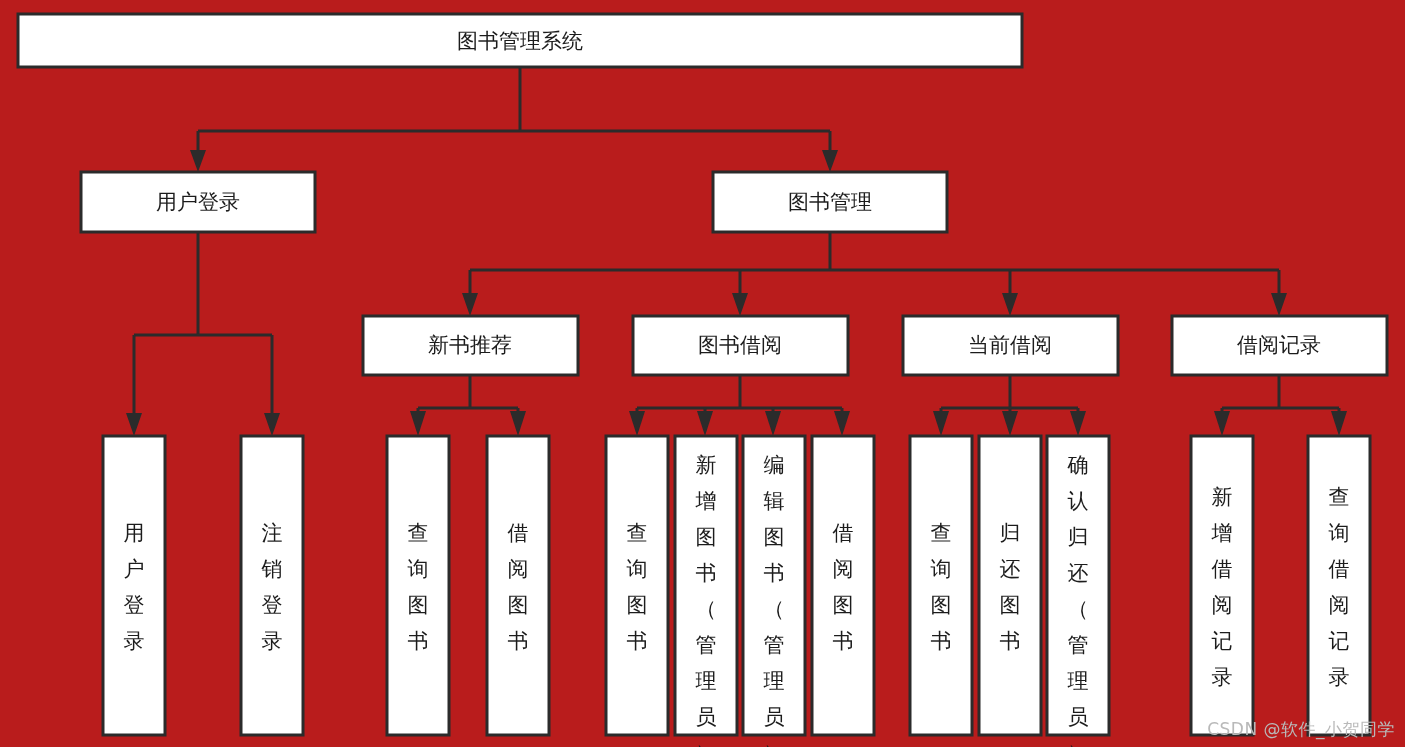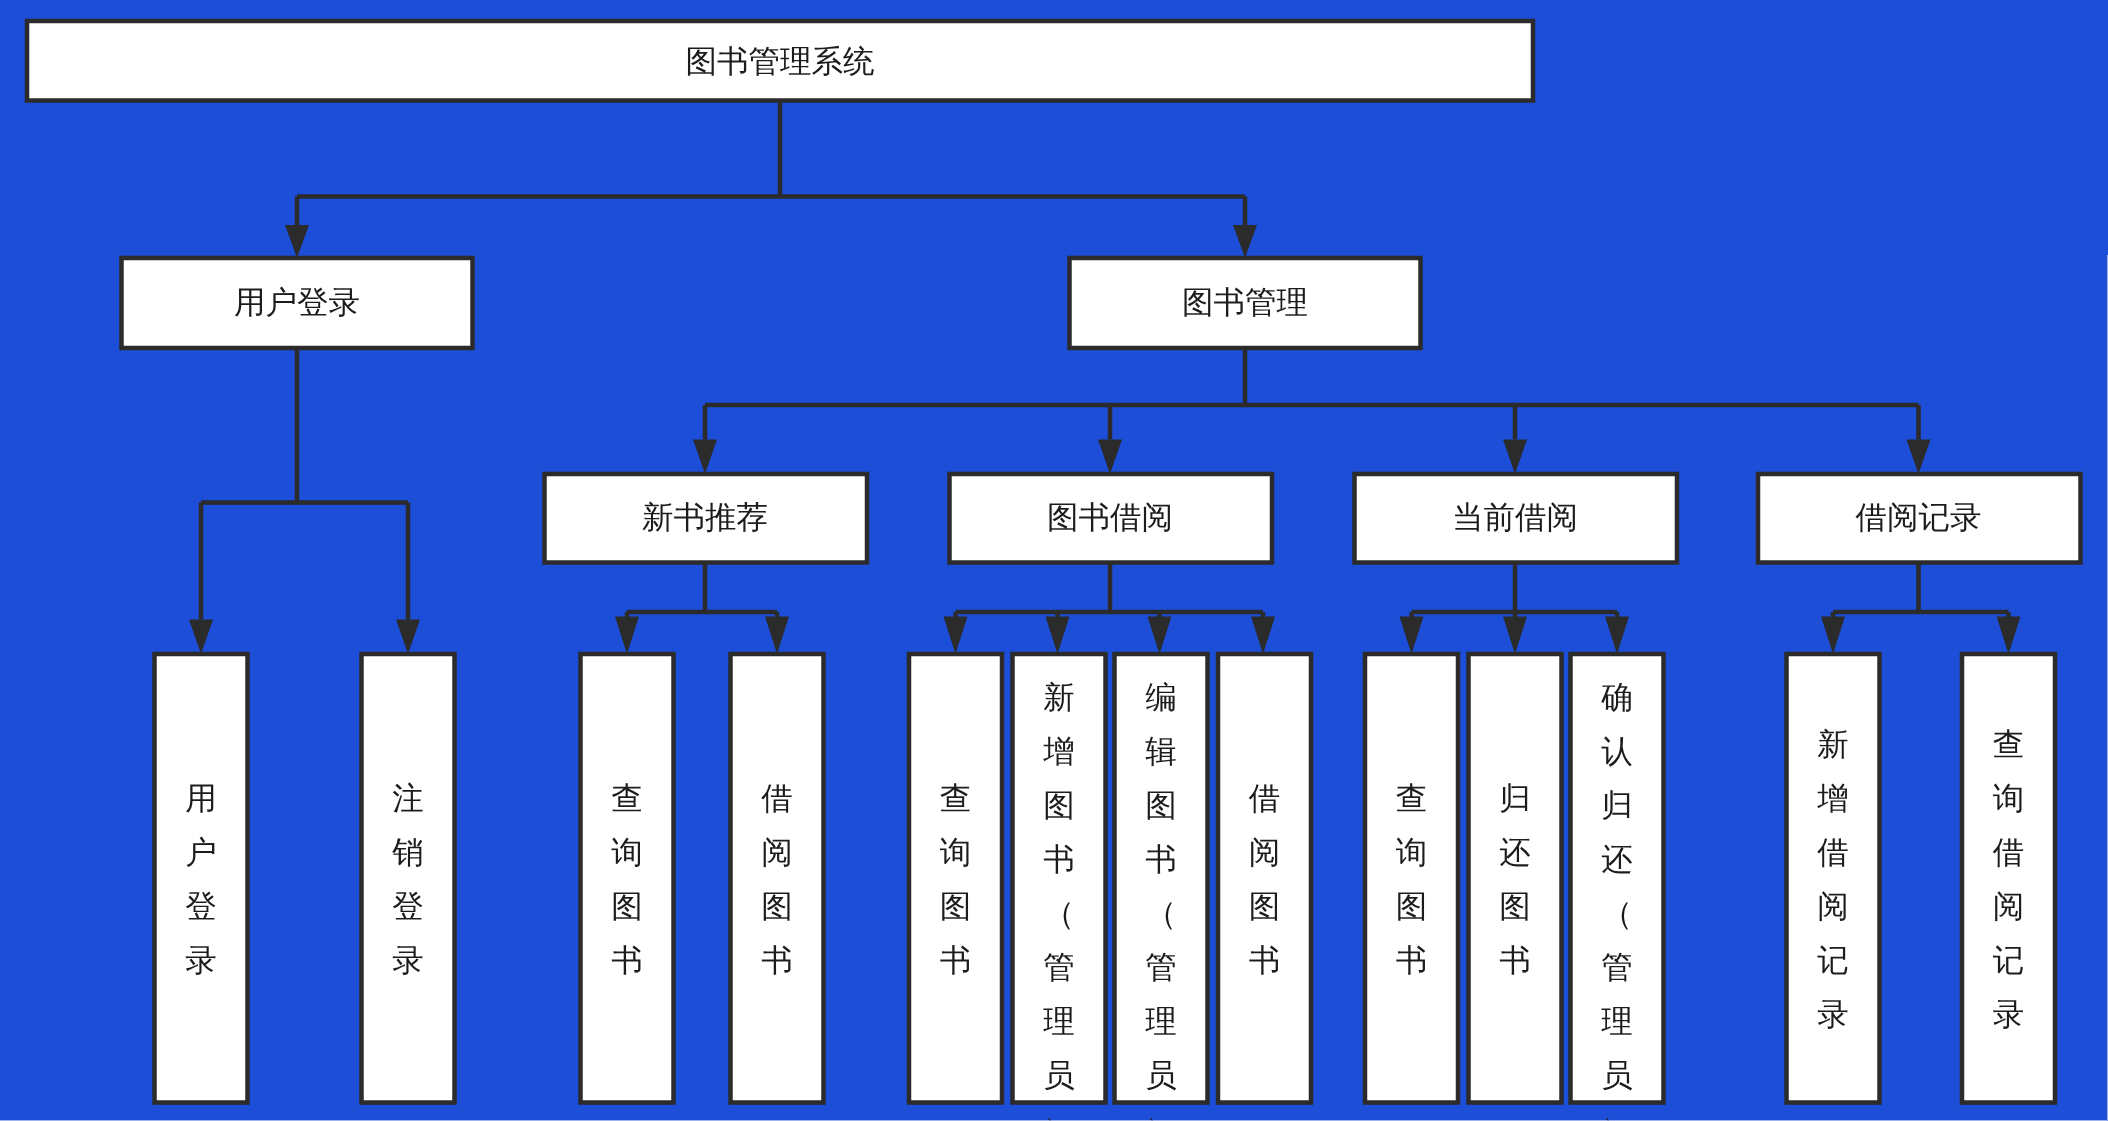--- a/index.html
+++ b/index.html
@@ -4,21 +4,21 @@
 <style>
   html, body {
     margin: 0;
     padding: 0;
     background: #ffffff;
   }
   #canvas-wrap {
     position: relative;
     width: 1405px;
     height: 747px;
-    background: #1d4ed8;
+    background: #b91c1c;
     font-family: "DejaVu Sans", "Liberation Sans", sans-serif;
     overflow: hidden;
   }
   svg.diagram {
     position: absolute;
     left: 0;
     top: 0;
     width: 1405px;
     height: 747px;
   }
@@ -221,13 +221,14 @@
       <text class="node-label-v" x="941" y="0"><tspan x="941" y="539.5">查</tspan><tspan x="941" y="575.5">询</tspan><tspan x="941" y="611.5">图</tspan><tspan x="941" y="647.5">书</tspan></text>
       <text class="node-label-v" x="1010" y="0"><tspan x="1010" y="539.5">归</tspan><tspan x="1010" y="575.5">还</tspan><tspan x="1010" y="611.5">图</tspan><tspan x="1010" y="647.5">书</tspan></text>
       <text class="node-label-v" x="1078" y="0"><tspan x="1078" y="472">确</tspan><tspan x="1078" y="508">认</tspan><tspan x="1078" y="544">归</tspan><tspan x="1078" y="580">还</tspan><tspan x="1078" y="616" transform="rotate(90 1078 616)">（</tspan><tspan x="1078" y="652">管</tspan><tspan x="1078" y="688">理</tspan><tspan x="1078" y="724">员</tspan><tspan x="1078" y="760" transform="rotate(90 1078 760)">）</tspan></text>
 
       <text class="node-label-v" x="1222" y="0"><tspan x="1222" y="503.5">新</tspan><tspan x="1222" y="539.5">增</tspan><tspan x="1222" y="575.5">借</tspan><tspan x="1222" y="611.5">阅</tspan><tspan x="1222" y="647.5">记</tspan><tspan x="1222" y="683.5">录</tspan></text>
       <text class="node-label-v" x="1339" y="0"><tspan x="1339" y="503.5">查</tspan><tspan x="1339" y="539.5">询</tspan><tspan x="1339" y="575.5">借</tspan><tspan x="1339" y="611.5">阅</tspan><tspan x="1339" y="647.5">记</tspan><tspan x="1339" y="683.5">录</tspan></text>
     </g>
 
   </svg>
 
+  <div class="watermark">CSDN @软件_小贺同学</div>
 </div>
 
 </body></html>

